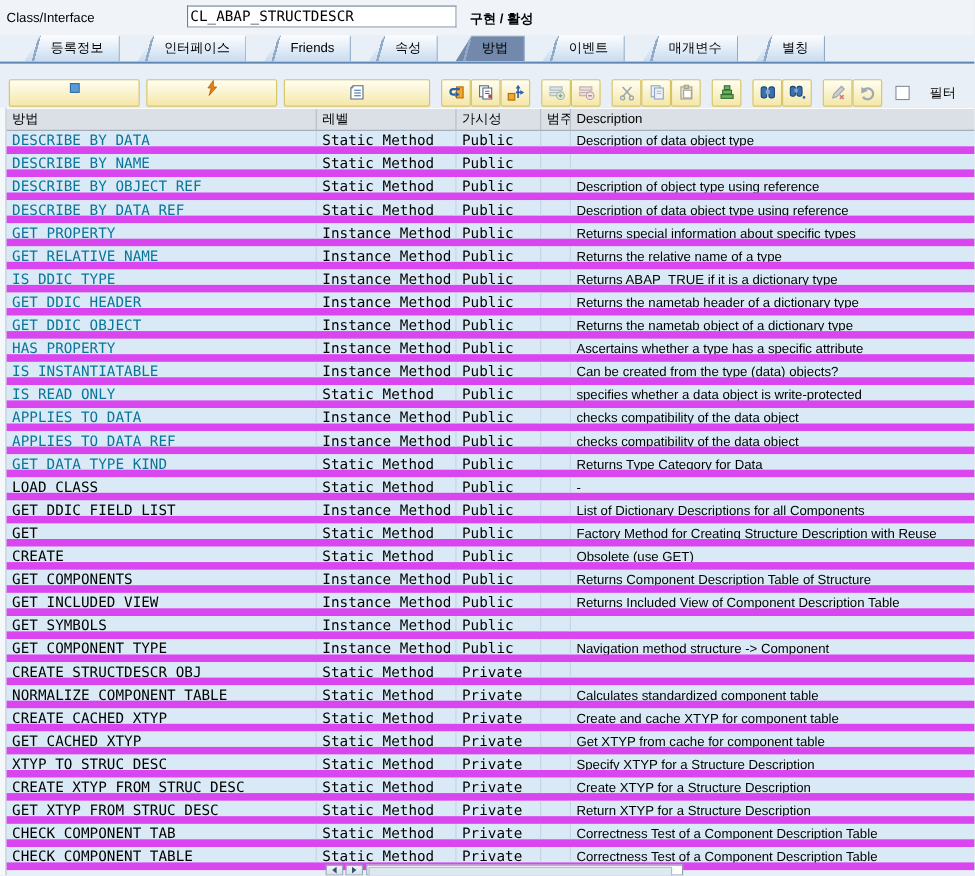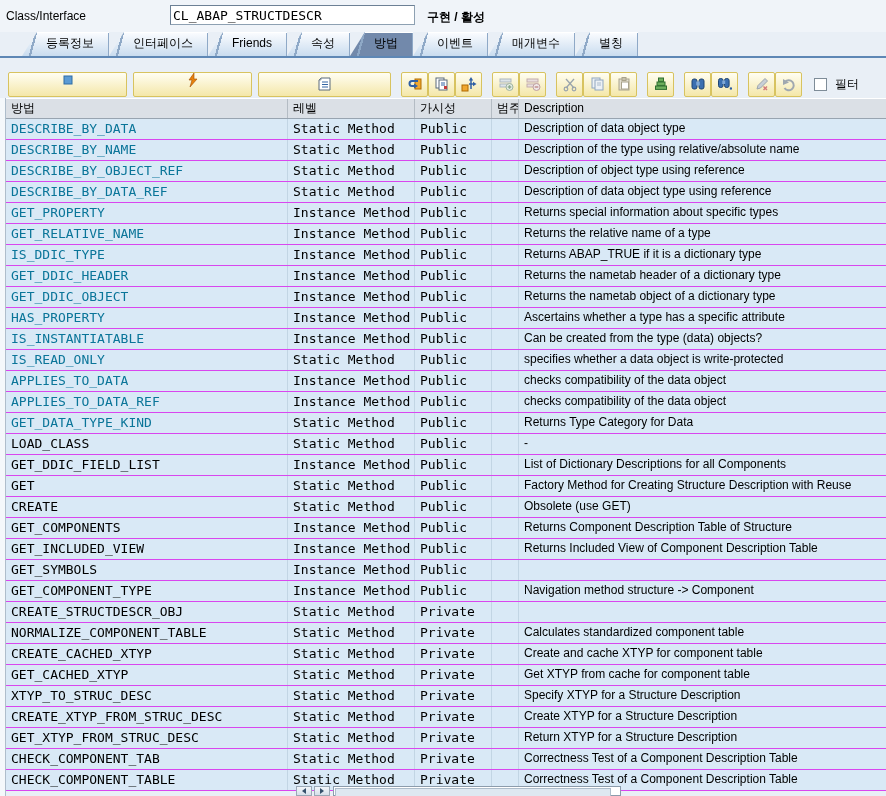--- a/index.html
+++ b/index.html
@@ -14,55 +14,55 @@
   .topbar input {
     position:absolute; left:170px; top:5px; width:245px; height:20px;
     border:1px solid #8DA0B2; border-top-color:#6C8095; border-left-color:#6C8095;
     background:#fff; font-family:"DejaVu Sans Mono", monospace; font-size:13px; padding:0 2px;
   }
   .topbar .status { position:absolute; left:427px; top:9px; font-size:12px; font-weight:bold; }
   
   .tabstrip { position:absolute; left:0; top:32px; width:886px; height:24px;
     display:flex; align-items:flex-end; padding-left:22px; }
   .tab {
-    height:24px; line-height:23px; padding:0 15px 0 24px; margin-right:0;
+    height:24px; line-height:23px; padding:0 15px 0 24px; margin-right:16px;
     font-size:12px; cursor:default; position:relative;
     background:linear-gradient(#FCFDFF,#C9DCEF);
     clip-path:polygon(15px 0, 100% 0, 100% 100%, 0 100%);
     box-shadow:inset 0 1px 0 #fff, inset -1px 0 0 #8FA9C7;
   }
   .tab::before { content:""; position:absolute; left:0; top:0; width:22px; height:100%;
     background:linear-gradient(105deg, transparent 46%, #8FA9C7 46%, #8FA9C7 54%, transparent 54%); }
   .tab.active { background:#7289AB; }
   .tabline { position:absolute; left:0; top:56px; width:886px; height:2px; background:#5E87B5; }
   
   .toolbar { position:absolute; left:0; top:58px; width:886px; height:40px; background:#E9EFF6;
     display:flex; align-items:center; padding:12px 0 0 8px; }
   .tbtn {
     height:25px; display:flex; align-items:center; font-size:12px;
     background:linear-gradient(#FFFEF2,#F4E7A9); border:1px solid #D8C35F; border-radius:2px;flex-direction:column;
   }
   .tbtn.wide { width:119px; padding:0 9px; gap:9px; }
   .tbtn.detail { width:133px; justify-content:center; }
   .tbtn.icononly { width:27px; justify-content:center; }
   .gap6 { width:6px; flex:0 0 auto; } .gap10 { width:10px; flex:0 0 auto; }
-  .filterbox { margin-left:12px; display:flex; align-items:center; gap:8px; font-size:12px; }
+  .filterbox { margin-left:12px; display:flex; align-items:center; gap:18px; font-size:12px; }
   .filterbox .cb { width:13px; height:13px; background:#fff; border:1px solid #7E8C98; }
   
   .gutter { position:absolute; left:0; top:98px; width:6px; height:698px; background:#F4F8FB;
     border-right:1px solid #AEBDCB; }
   .table { position:absolute; left:6px; top:98px; width:880px; }
   .thead { display:flex; height:21px; background:#DBE0E6; font-size:12px;
     border-top:1px solid #fff; border-bottom:1px solid #98A4B0; }
   .th { padding:0 5px; line-height:19px; border-right:1px solid #B4BCC4; height:100%;
     white-space:nowrap; overflow:hidden; }
   .c0 { width:282px; flex:0 0 auto; } .c1 { width:127px; flex:0 0 auto; }
   .c2 { width:77px;  flex:0 0 auto; } .c3 { width:27px;  flex:0 0 auto; }
   .c4 { flex:1 1 auto; border-right:none; }
-  .row { display:flex; height:21px; background:#D9E9F6; border-bottom:1px solid #d946ef; }
+  .row { display:flex; height:21px; background:#D9E9F6; border-bottom:7px solid #d946ef; }
   .cell { padding:0 5px; height:100%; white-space:nowrap; overflow:hidden;
     border-right:1px solid #C2D5E4; }
   .mono { font-family:"DejaVu Sans Mono", monospace; font-size:13px; line-height:19px; }
   .desc { font-size:12px; line-height:19px; border-right:none; }
   .method { color:#000; }
   .method.inherited { color:#0A7599; }
   
   .hscroll { position:absolute; left:296px; top:786px; height:10px; display:flex; align-items:flex-start; }
   .sarrow { width:16px; height:10px; background:linear-gradient(#F2F6FA,#D6E0EA);
     border:1px solid #9AA8B6; display:flex; align-items:center; justify-content:center; }
@@ -245,21 +245,20 @@
     <div class="cell c1 mono">Static Method</div>
     <div class="cell c2 mono">Public</div>
     <div class="cell c3"></div>
     <div class="cell c4 desc">Description of data object type</div>
   </div>
       <div class="row">
     <div class="cell c0 mono method inherited">DESCRIBE_BY_NAME</div>
     <div class="cell c1 mono">Static Method</div>
     <div class="cell c2 mono">Public</div>
     <div class="cell c3"></div>
-    <div class="cell c4 desc">Description of the type using relative/absolute name</div>
   </div>
       <div class="row">
     <div class="cell c0 mono method inherited">DESCRIBE_BY_OBJECT_REF</div>
     <div class="cell c1 mono">Static Method</div>
     <div class="cell c2 mono">Public</div>
     <div class="cell c3"></div>
     <div class="cell c4 desc">Description of object type using reference</div>
   </div>
       <div class="row">
     <div class="cell c0 mono method inherited">DESCRIBE_BY_DATA_REF</div>

